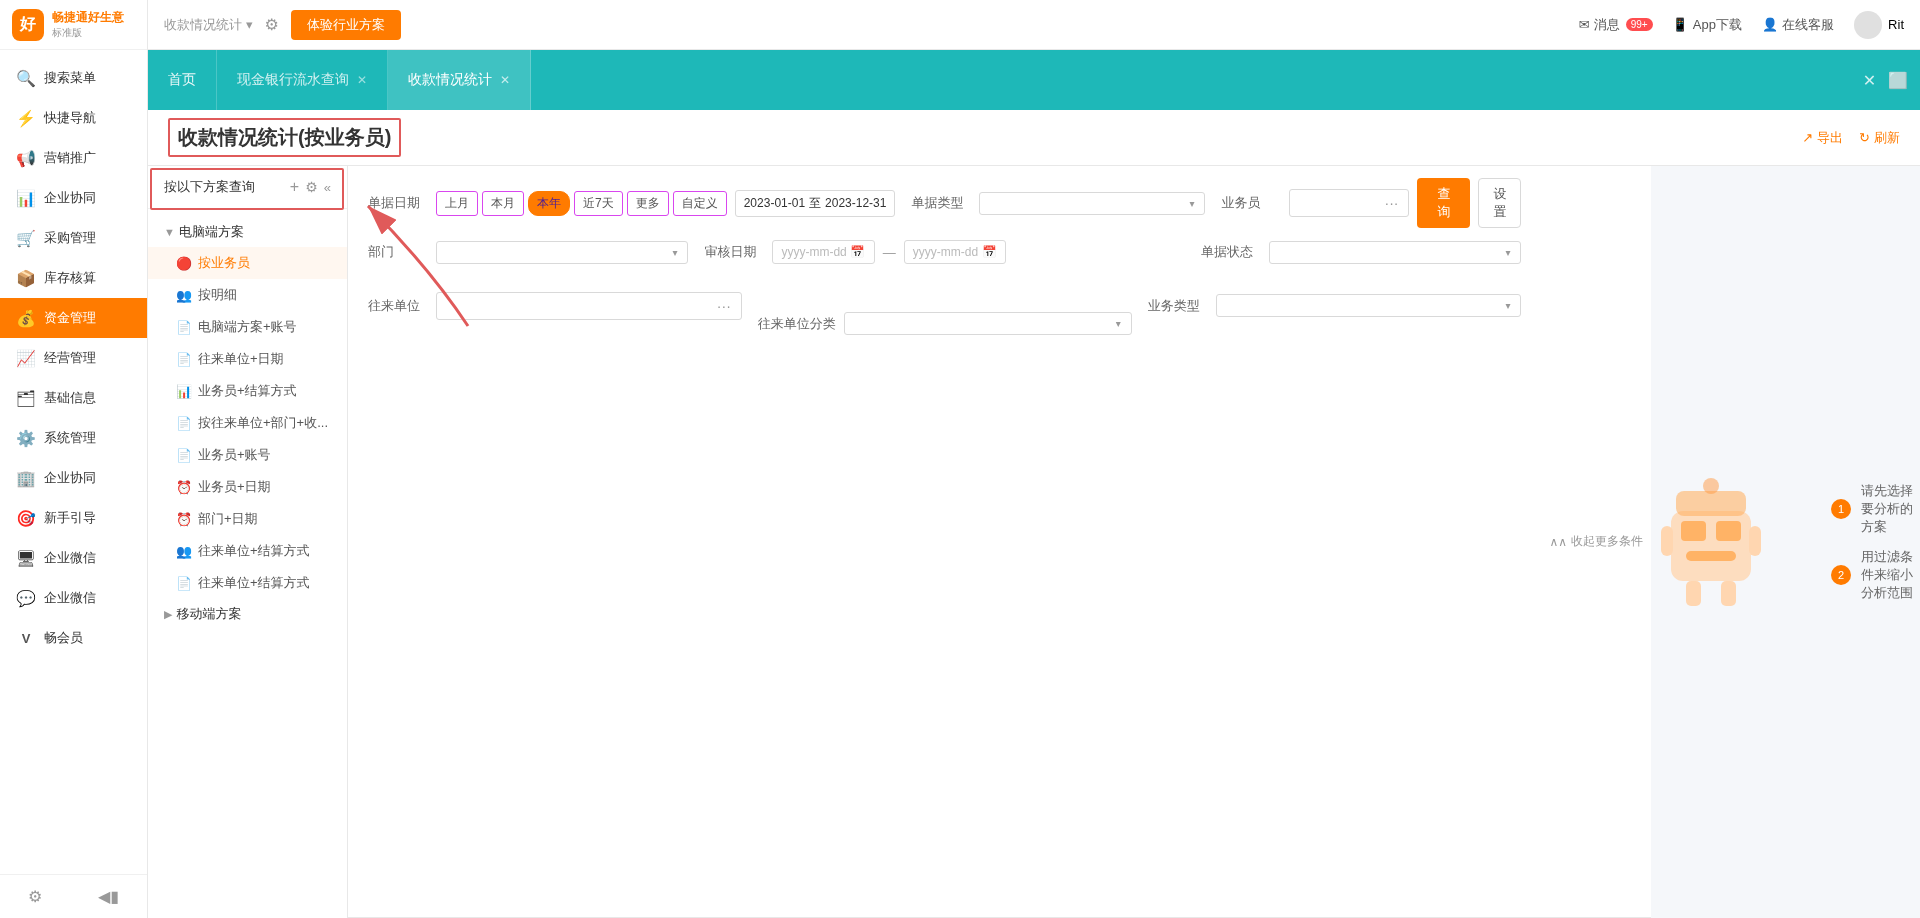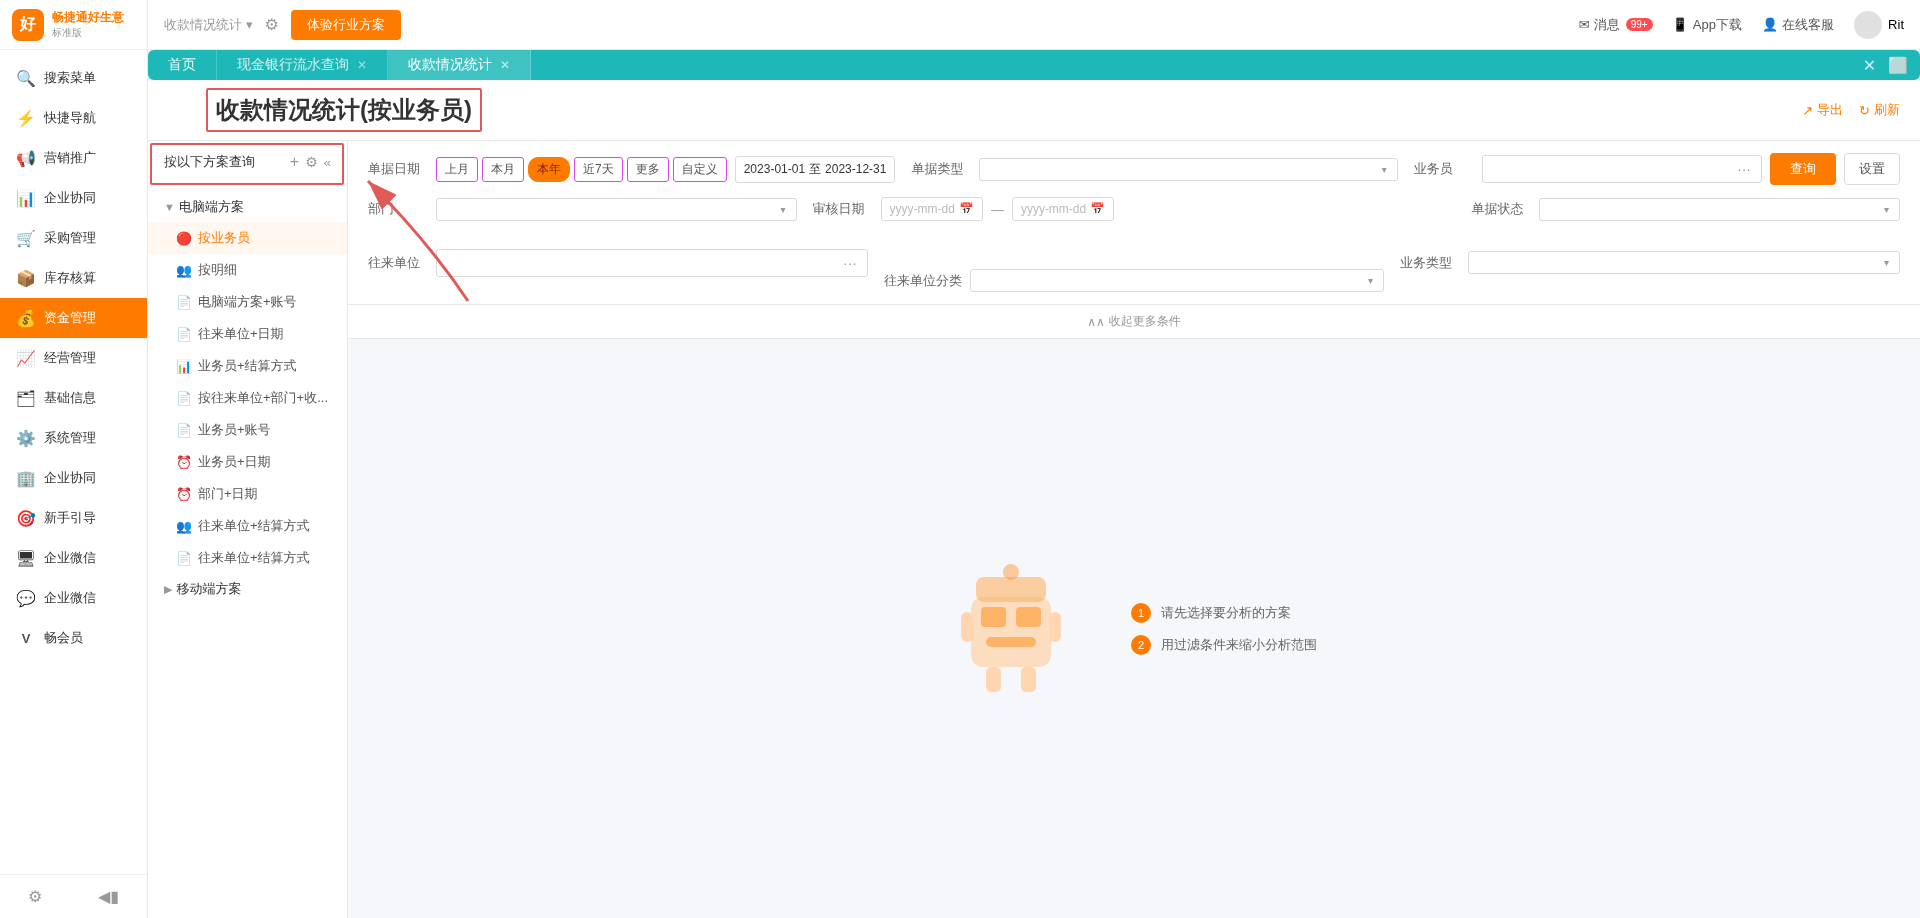--- a/index.html
+++ b/index.html
@@ -56,44 +56,44 @@
     .topbar-right-item { display: flex; align-items: center; gap: 4px; color: #555; font-size: 13px; cursor: pointer; }
     .notif-badge {
       background: #ff4d4f; color: white; border-radius: 10px;
       font-size: 10px; padding: 1px 5px; margin-left: 2px;
     }
     .topbar-user { display: flex; align-items: center; gap: 6px; }
     .user-avatar { width: 28px; height: 28px; background: #e0e0e0; border-radius: 50%; }
 
     
     .tabbar {
-      height: 30px; background: #1eb8b8; display: flex; align-items: stretch;
-      padding: 0; position: relative; border-radius: 6px;
+      height: 60px; background: #1eb8b8; display: flex; align-items: stretch;
+      padding: 0; position: relative;
     }
     .tab {
       display: flex; align-items: center; padding: 0 20px; font-size: 14px;
       cursor: pointer; color: rgba(255,255,255,0.8); border-right: 1px solid rgba(255,255,255,0.2);
       gap: 8px; white-space: nowrap;
     }
     .tab.active { background: rgba(255,255,255,0.15); color: #fff; font-weight: 500; }
     .tab-home { color: rgba(255,255,255,0.9); }
     .tab-close { font-size: 12px; opacity: 0.7; }
     .tabbar-window-btns {
       margin-left: auto; display: flex; align-items: center; padding-right: 12px; gap: 12px; color: rgba(255,255,255,0.8);
       font-size: 16px;
     }
 
     
     .page-header {
       background: #fff; padding: 8px 20px; border-bottom: 1px solid #e8e8e8;
       display: flex; align-items: center; justify-content: space-between;
     }
     .page-title {
-      font-size: 24px; font-weight: bold; color: #333;
-      border: 2px solid #e05a5a; padding: 4px 8px; border-radius: 2px; margin-left: 38px;
+      font-size: 20px; font-weight: bold; color: #333;
+      border: 2px solid #e05a5a; padding: 4px 8px; border-radius: 2px;
     }
     .page-header-actions { display: flex; align-items: center; gap: 16px; }
     .action-btn {
       display: flex; align-items: center; gap: 4px; color: #ff7b00;
       cursor: pointer; font-size: 13px; background: none; border: none;
     }
 
     
     .content { flex: 1; display: flex; overflow: hidden; }
 
@@ -116,36 +116,36 @@
     }
     .tree-group-icon { margin-right: 4px; font-size: 11px; color: #999; }
     .tree-item {
       display: flex; align-items: center; padding: 7px 16px 7px 28px;
       font-size: 13px; color: #555; cursor: pointer; gap: 6px;
     }
     .tree-item.active { color: #ff7b00; background: #fff7f0; }
     .tree-item .ti-icon { width: 16px; height: 16px; display: flex; align-items: center; justify-content: center; font-size: 13px; }
 
     
-    .right-panel { flex: 1; display: flex; flex-direction: column; background: #f5f7fa; }
+    .right-panel { flex: 1; display: flex; flex-direction: row; background: #f5f7fa; }
 
     
     .filter-area {
       background: #fff; padding: 12px 20px; border-bottom: 1px solid #e8e8e8;
     }
     .filter-row { display: flex; align-items: center; gap: 16px; margin-bottom: 12px; }
     .filter-row:last-child { margin-bottom: 0; }
     .filter-item { display: flex; align-items: center; gap: 8px; flex: 1; }
     .filter-label { font-size: 13px; color: #666; white-space: nowrap; min-width: 60px; }
     .filter-date-group { display: flex; align-items: center; gap: 4px; }
     .date-quick-btn {
       padding: 3px 8px; border: 1px solid #d946ef; border-radius: 3px;
       font-size: 12px; cursor: pointer; color: #555; background: #fff;
     }
-    .date-quick-btn.active { background: #ff7b00; color: #7f1d1d; border-color: #ff7b00; border-radius: 10px; }
+    .date-quick-btn.active { background: #ff7b00; color: #4c1d95; border-color: #ff7b00; border-radius: 10px; }
     .date-range-input {
       display: flex; align-items: center; gap: 4px;
       border: 1px solid #d9d9d9; border-radius: 3px; padding: 4px 8px;
       font-size: 12px; color: #333; background: #fff;
     }
     .filter-select {
       flex: 1; border: 1px solid #d9d9d9; border-radius: 3px;
       padding: 5px 10px; font-size: 13px; display: flex; align-items: center;
       justify-content: space-between; cursor: pointer; background: #fff; min-width: 120px;
     }

